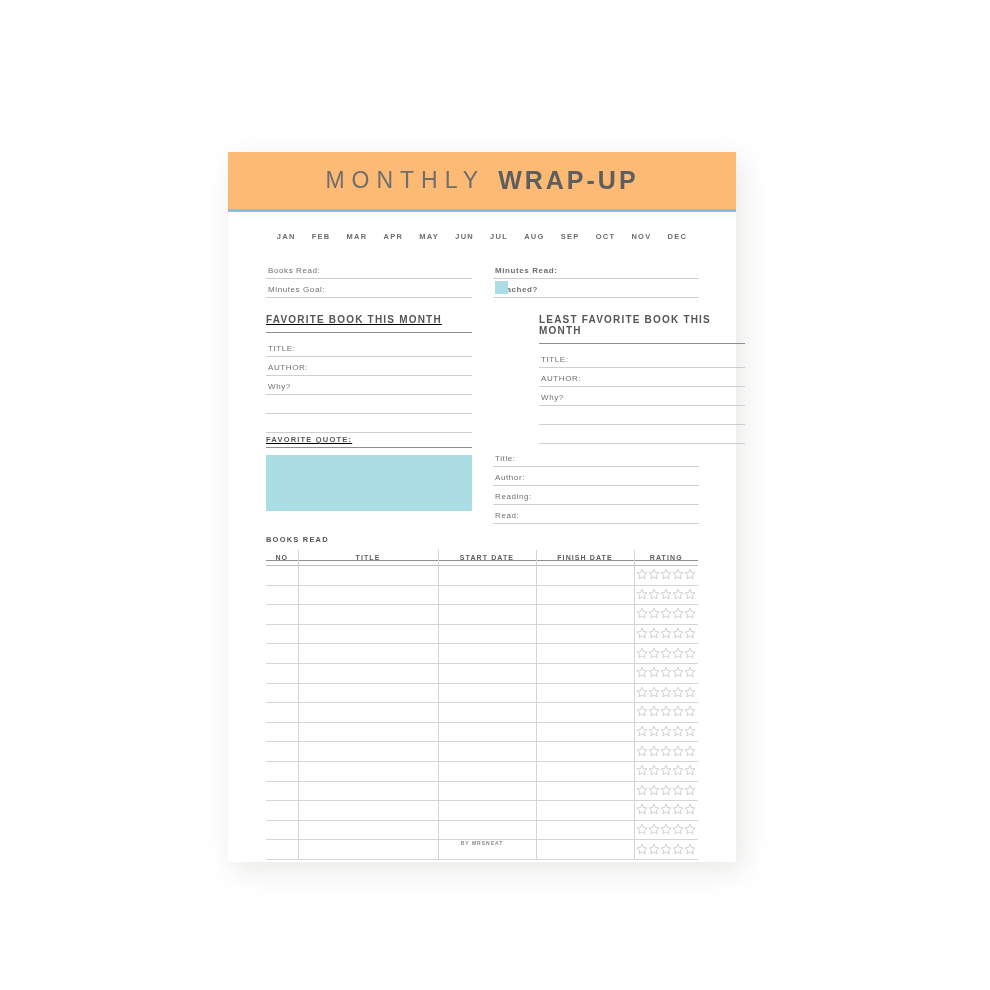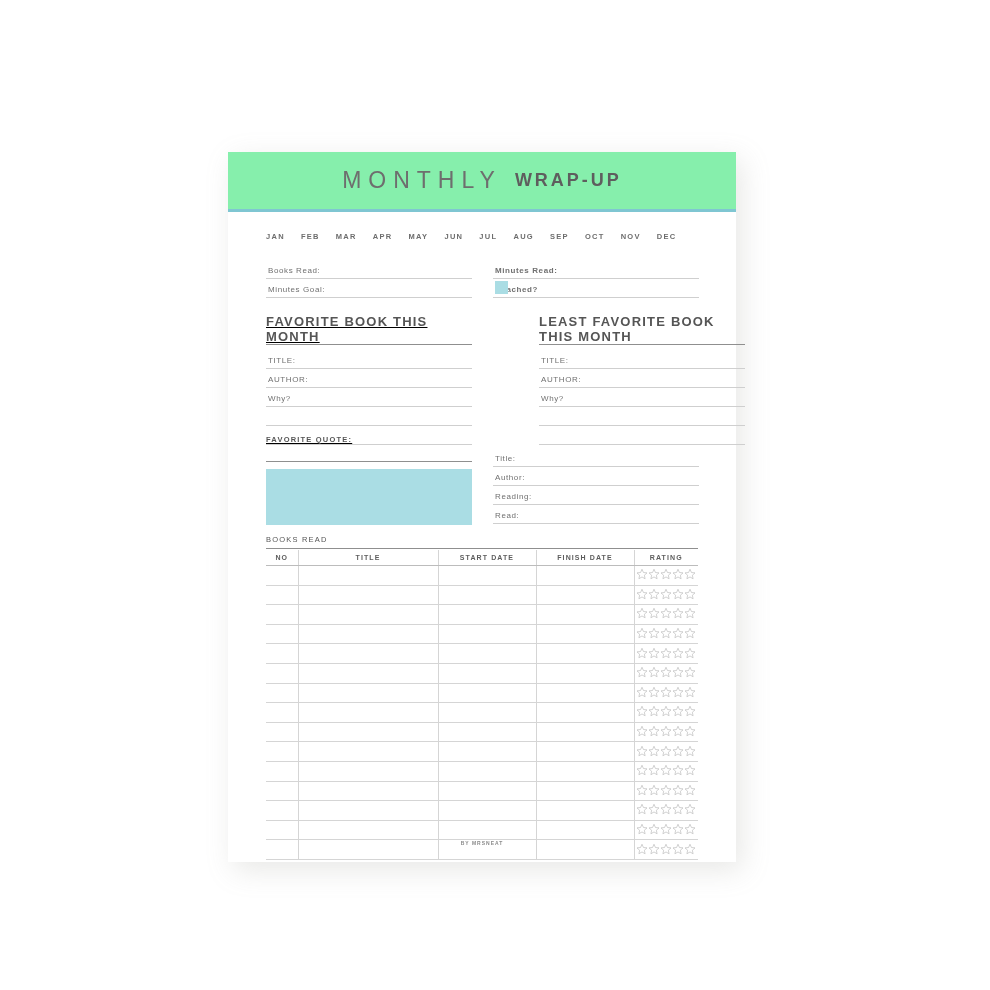--- a/index.html
+++ b/index.html
@@ -27,48 +27,48 @@
     background: #ffffff;
     box-shadow: 6px 8px 26px rgba(150,150,140,0.22);
   }
   
   .header-band {
     position: absolute;
     left: 0;
     top: 0;
     width: 508px;
     height: 60px;
-    background: #86efac;
+    background: #fdba74;
     box-sizing: border-box;
     border-bottom: 3px solid #7fc6d2;
     display: flex;
     align-items: center;
     justify-content: center;
   }
   .title-light {
     font-size: 23px;
     letter-spacing: 7px;
     color: #6e6e6e;
     font-weight: 400;
   }
   .title-bold {
-    font-size: 18px;
+    font-size: 25px;
     letter-spacing: 3px;
     color: #5e5e5e;
     font-weight: 700;
     margin-left: 13px;
   }
   
   .months {
     position: absolute;
     left: 38px;
     top: 80px;
     width: 432px;
     display: flex;
-    justify-content: flex-start;
+    justify-content: center;
     gap: 16px;
   }
   .month {
     font-size: 7.5px;
     letter-spacing: 1.3px;
     color: #6d6d6d;
     font-weight: 700;
   }
   
   .col-left {
@@ -94,61 +94,61 @@
     bottom: 3px;
     font-size: 8px;
     color: #707070;
     letter-spacing: 0.6px;
   }
   .blankline {
     border-bottom: 1px solid #cfcfcf;
     height: 18px;
   }
   .sec-head {
-    font-size: 13px;
+    font-size: 10px;
     letter-spacing: 1.2px;
     color: #555555;
     font-weight: 700;
-    padding-bottom: 0;
+    padding-bottom: 7px;
     border-bottom: 1.5px solid #8f8f8f;
   }
   .checkbox {
     position: absolute;
     right: 0;
     bottom: 2px;
     width: 13px;
     height: 13px;
     background: #aadde4;
   }
   
   .quote-head {
     font-size: 7.5px;
     letter-spacing: 1.2px;
     color: #555555;
     font-weight: 700;
-    padding-bottom: 17px;
+    padding-bottom: 3px;
     border-bottom: 1.5px solid #8f8f8f;
   }
   .quote-box {
     margin-top: 7px;
     width: 206px;
     height: 56px;
     background: #aadde4;
   }
   
   .books-head {
     position: absolute;
     left: 38px;
     top: 383px;
     width: 432px;
     font-size: 7.5px;
     letter-spacing: 1.2px;
     color: #555555;
-    font-weight: 400;
-    padding-bottom: 4px;
+    font-weight: 700;
+    padding-bottom: 16px;
     border-bottom: 1.5px solid #8f8f8f;
   }
   table.books {
     position: absolute;
     left: 38px;
     top: 398px;
     width: 432px;
     border-collapse: collapse;
     table-layout: fixed;
   }

